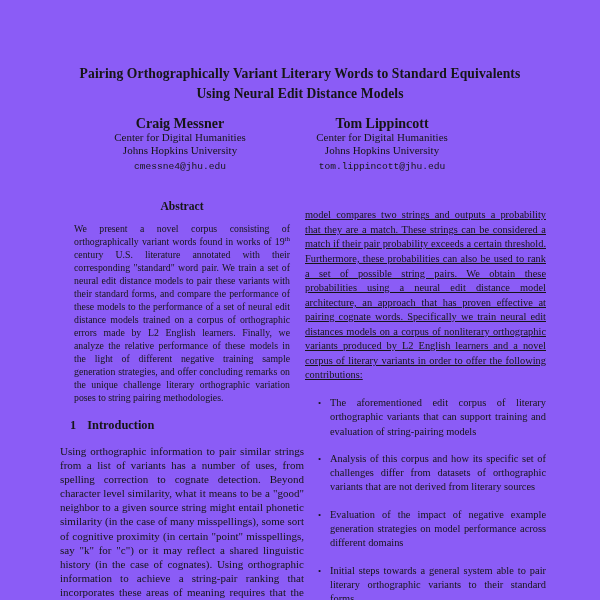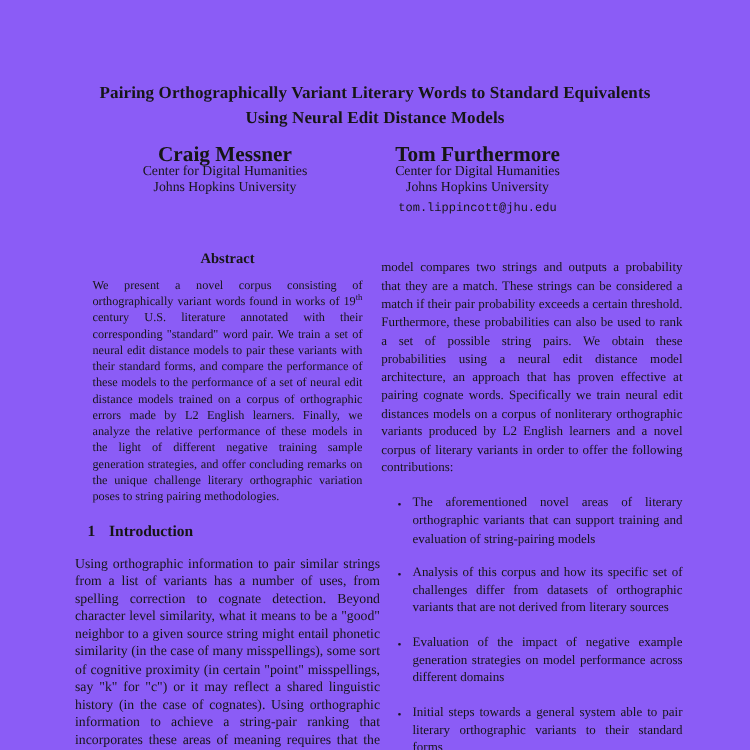--- a/index.html
+++ b/index.html
@@ -32,21 +32,21 @@
   
   .author-block {
     position: absolute;
     top: 117px;
     text-align: center;
     font-size: 11px;
     line-height: 13.2px;
   }
   .author-1 { left: 78px;  width: 204px; }
   .author-2 { left: 280px; width: 204px; }
-  .author-name { font-size: 17px; font-weight: bold; margin-bottom: 1px; }
+  .author-name { font-size: 14px; font-weight: bold; margin-bottom: 1px; }
   .author-email {
     font-family: "Liberation Mono", "DejaVu Sans Mono", monospace;
     font-size: 9.6px;
     margin-top: 2px;
     letter-spacing: 0px;
   }
 
   
   .abstract-section {
     position: absolute;
@@ -83,20 +83,21 @@
   }
 
   .right-column {
     position: absolute;
     left: 305px; top: 198px; width: 241px;
   }
   .right-paragraph {
     font-size: 10.4px;
     line-height: 14.55px;
     text-align: justify;
+    text-decoration: underline;
   }
   .bullet-list {
     list-style: none;
     margin: 13px 0 0 0;
     padding: 0 0 0 13px;
   }
   .bullet-list li {
     display: flex;
     margin-bottom: 13px;
     font-size: 10.4px;
@@ -117,24 +118,25 @@
 
   <div class="title-block">
     <div class="title-line">Pairing Orthographically Variant Literary Words to Standard Equivalents</div>
     <div class="title-line">Using Neural Edit Distance Models</div>
   </div>
 
   <div class="author-block author-1">
     <div class="author-name">Craig Messner</div>
     <div class="author-affil">Center for Digital Humanities</div>
     <div class="author-affil">Johns Hopkins University</div>
+    <div class="author-email">cmessne4@jhu.edu</div>
   </div>
 
   <div class="author-block author-2">
-    <div class="author-name">Tom Furthermore</div>
+    <div class="author-name">Tom Lippincott</div>
     <div class="author-affil">Center for Digital Humanities</div>
     <div class="author-affil">Johns Hopkins University</div>
     <div class="author-email">tom.lippincott@jhu.edu</div>
   </div>
 
   <div class="abstract-section">
     <div class="abstract-heading">Abstract</div>
     <p class="abstract-text"><span>We present a novel corpus consisting of orthographically variant words found in works of 19</span><sup>th</sup><span> century U.S. literature annotated with their corresponding "standard" word pair. We train a set of neural edit distance models to pair these variants with their standard forms, and compare the performance of these models to the performance of a set of neural edit distance models trained on a corpus of orthographic errors made by L2 English learners. Finally, we analyze the relative performance of these models in the light of different negative training sample generation strategies, and offer concluding remarks on the unique challenge literary orthographic variation poses to string pairing methodologies.</span></p>
   </div>
 
@@ -143,21 +145,21 @@
       <span class="sec-num">1</span><span>Introduction</span>
     </div>
     <p class="intro-text">Using orthographic information to pair similar strings from a list of variants has a number of uses, from spelling correction to cognate detection. Beyond character level similarity, what it means to be a "good" neighbor to a given source string might entail phonetic similarity (in the case of many misspellings), some sort of cognitive proximity (in certain "point" misspellings, say "k" for "c") or it may reflect a shared linguistic history (in the case of cognates). Using orthographic information to achieve a string-pair ranking that incorporates these areas of meaning requires that the orthogra-</p>
   </div>
 
   <div class="right-column">
     <p class="right-paragraph">model compares two strings and outputs a probability that they are a match. These strings can be considered a match if their pair probability exceeds a certain threshold. Furthermore, these probabilities can also be used to rank a set of possible string pairs. We obtain these probabilities using a neural edit distance model architecture, an approach that has proven effective at pairing cognate words. Specifically we train neural edit distances models on a corpus of nonliterary orthographic variants produced by L2 English learners and a novel corpus of literary variants in order to offer the following contributions:</p>
     <ul class="bullet-list">
       <li>
         <span class="bullet-marker">•</span>
-        <span class="bullet-text">The aforementioned novel areas of literary orthographic variants that can support training and evaluation of string-pairing models</span>
+        <span class="bullet-text">The aforementioned edit corpus of literary orthographic variants that can support training and evaluation of string-pairing models</span>
       </li>
       <li>
         <span class="bullet-marker">•</span>
         <span class="bullet-text">Analysis of this corpus and how its specific set of challenges differ from datasets of orthographic variants that are not derived from literary sources</span>
       </li>
       <li>
         <span class="bullet-marker">•</span>
         <span class="bullet-text">Evaluation of the impact of negative example generation strategies on model performance across different domains</span>
       </li>
       <li>

